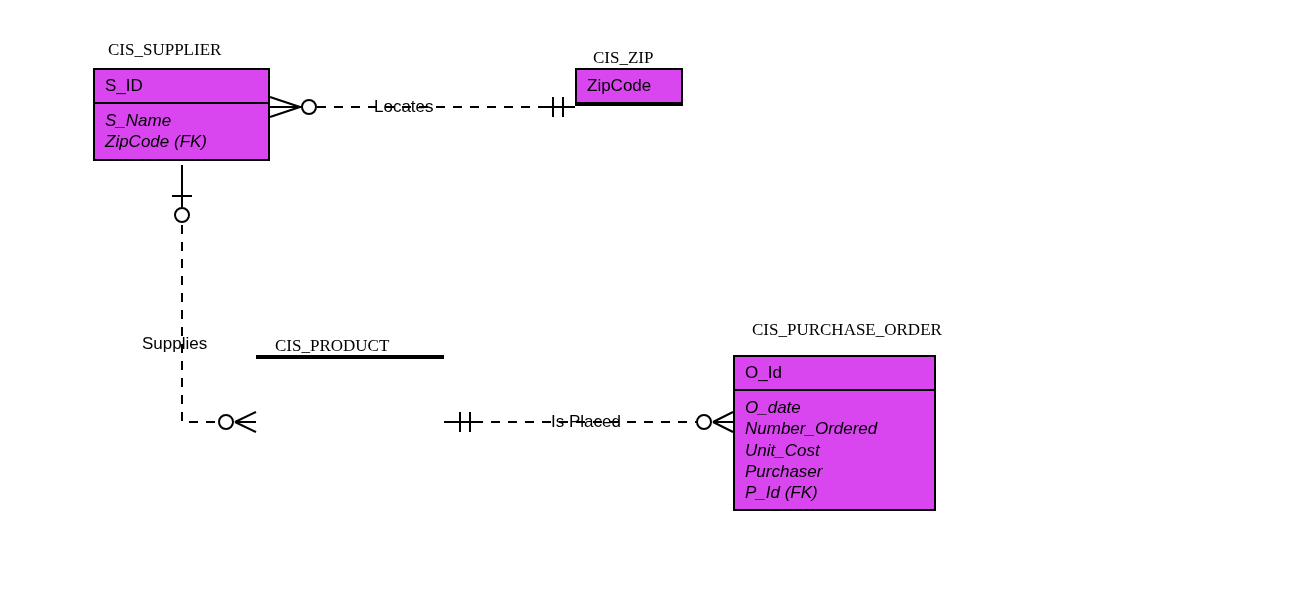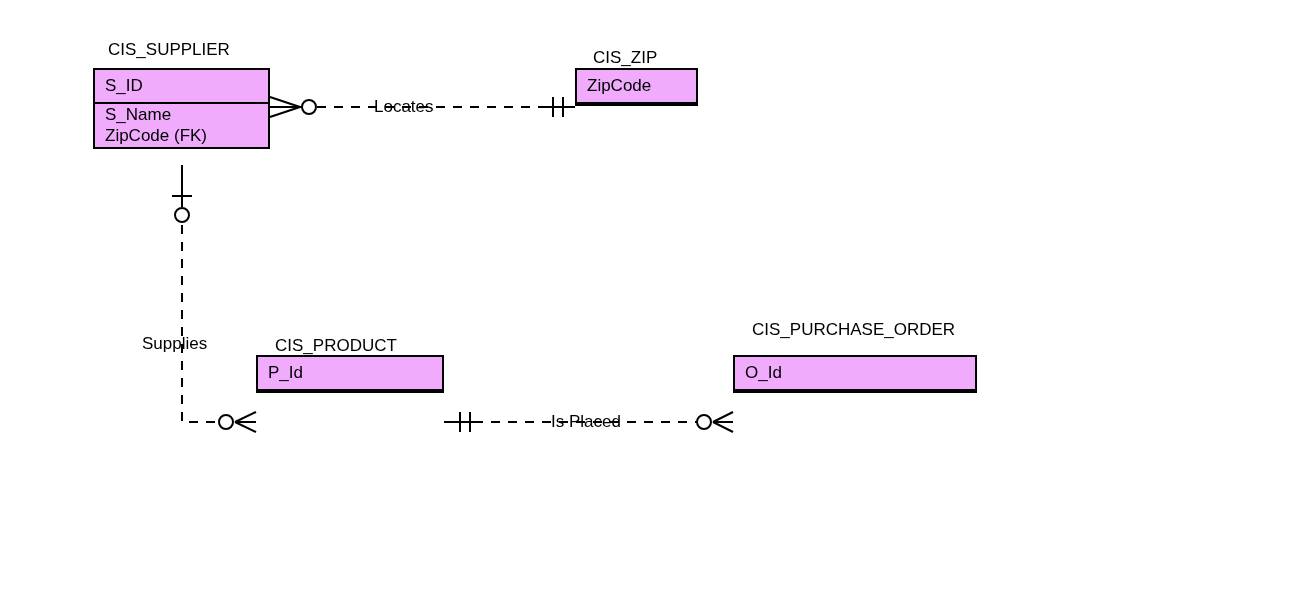--- a/index.html
+++ b/index.html
@@ -9,36 +9,38 @@
     height: 592px;
     background: #ffffff;
     font-family: Arial, Helvetica, sans-serif;
     font-size: 17px;
     color: #000;
     position: relative;
   }
   .entity {
     position: absolute;
     border: 2px solid #000;
-    background: #f0abfc;
+    background: #d946ef;
     box-sizing: border-box;
   }
   .entity-title {
     position: absolute;
     font-weight: 400;
     white-space: nowrap;
+    font-family: Liberation Serif, serif;
   }
   .pk {
     border-bottom: 2px solid #000;
     padding: 6px 10px;
   }
   .attrs {
-    padding: 0 10px;
+    padding: 6px 10px;
     line-height: 1.25;
     white-space: pre;
+    font-style: italic;
   }
   .rel-label {
     position: absolute;
     background: #fff;
     padding: 0 2px;
     white-space: nowrap;
   }
   svg.conn {
     position: absolute;
     top: 0;
@@ -63,32 +65,36 @@
 <body>
 
 <div class="entity-title" style="left:108px; top:40px;">CIS_SUPPLIER</div>
 <div class="entity" style="left:93px; top:68px; width:177px;">
   <div class="pk">S_ID</div>
   <div class="attrs">S_Name
 ZipCode (FK)</div>
 </div>
 
 <div class="entity-title" style="left:593px; top:48px;">CIS_ZIP</div>
-<div class="entity" style="left:575px; top:68px; width:123px;">
+<div class="entity" style="left:575px; top:68px; width:108px;">
   <div class="pk">ZipCode</div>
 </div>
 
 <div class="entity-title" style="left:275px; top:336px;">CIS_PRODUCT</div>
 <div class="entity" style="left:256px; top:355px; width:188px;">
-  <div class="pk">P_Id</div>
 </div>
 
 <div class="entity-title" style="left:752px; top:320px;">CIS_PURCHASE_ORDER</div>
-<div class="entity" style="left:733px; top:355px; width:244px;">
+<div class="entity" style="left:733px; top:355px; width:203px;">
   <div class="pk">O_Id</div>
+  <div class="attrs">O_date
+Number_Ordered
+Unit_Cost
+Purchaser
+P_Id (FK)</div>
 </div>
 
 <div class="rel-label" style="left:372px; top:97px;">Locates</div>
 <div class="rel-label" style="left:140px; top:334px;">Supplies</div>
 <div class="rel-label" style="left:549px; top:412px;">Is Placed</div>
 
 <svg class="conn">
 
   <g>
     <line class="dashed" x1="300" y1="107" x2="545" y2="107"></line>

